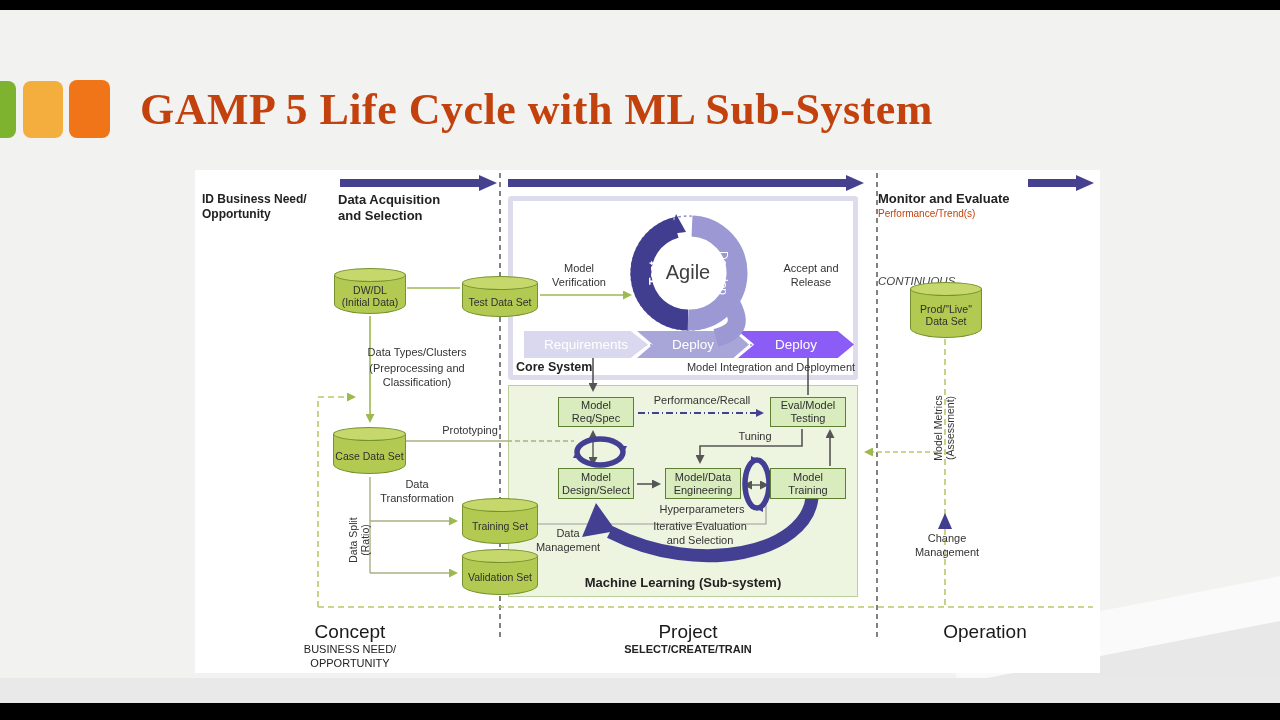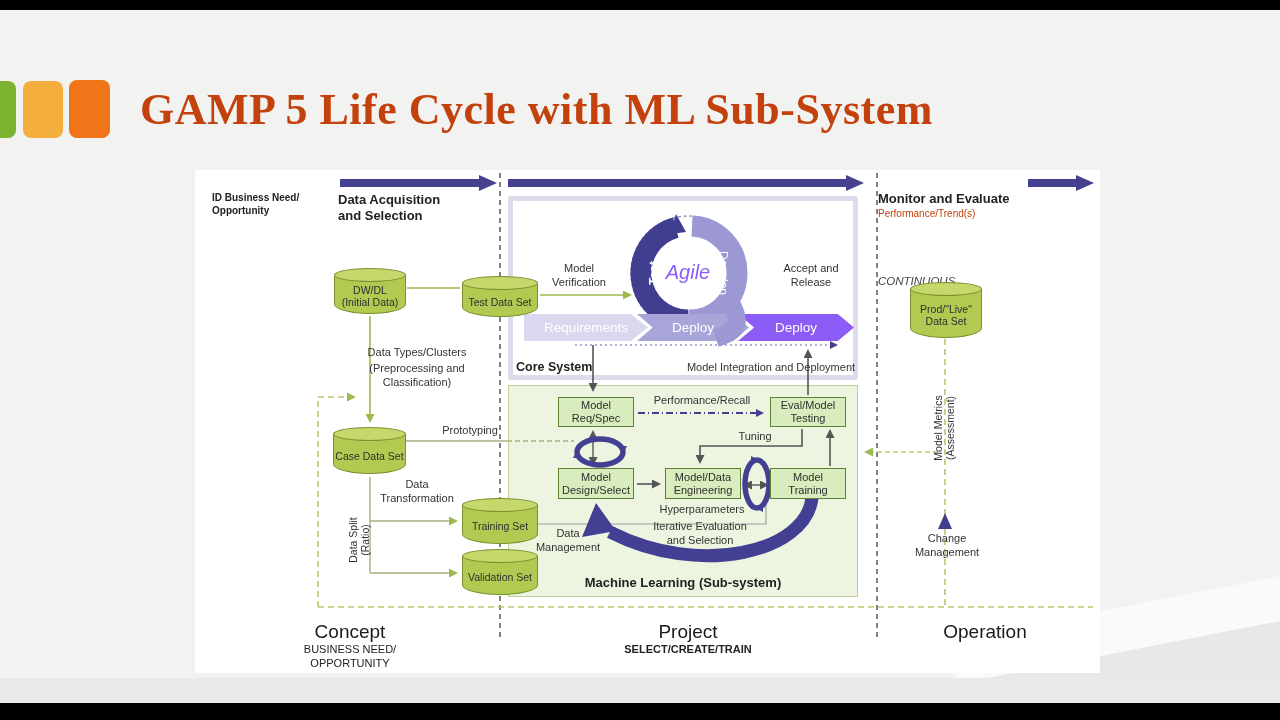--- a/index.html
+++ b/index.html
@@ -25,27 +25,27 @@
         text-align:center;white-space:pre-line;box-sizing:border-box;}
   .cyl{position:absolute;}
   .cyl .ctop{position:absolute;left:0;right:0;top:0;height:14px;background:#c6d76b;
              border:1.5px solid #75922e;border-radius:50%;box-sizing:border-box;z-index:2;}
   .cyl .cbody{position:absolute;left:0;right:0;top:7px;bottom:0;background:#b2ca52;
               border:1.5px solid #75922e;border-top:none;box-sizing:border-box;
               border-radius:0 0 50% 50% / 0 0 10px 10px;}
   .cyl .clabel{position:absolute;left:0;right:0;top:10px;bottom:0;display:flex;align-items:center;
                justify-content:center;text-align:center;font-size:10.5px;line-height:12px;
                color:#2f2f2f;white-space:pre-line;z-index:3;}
-  .chev{position:absolute;top:314px;height:27px;display:flex;align-items:center;
+  .chev{position:absolute;top:331px;height:27px;display:flex;align-items:center;
         justify-content:center;color:#fff;font-size:13.5px;}
   .rot{position:absolute;white-space:pre-line;text-align:center;color:#333;
        font-size:10.5px;line-height:12px;}
   svg.overlay{position:absolute;left:0;top:0;pointer-events:none;}
   .agile-word{position:absolute;left:658px;top:261px;width:60px;text-align:center;
-              font-size:20px;color:#8b5cf6;font-style:italic;}
+              font-size:20px;color:#404040;}
   .ringlbl{position:absolute;color:#fff;font-weight:bold;font-size:12px;text-align:center;}
 </style>
 </head>
 <body>
 
 <div class="slide">
 
   <div class="sw" style="left:950px;top:596px;width:460px;height:52px;background:#fafafa;"></div>
   <div class="sw" style="left:930px;top:642px;width:500px;height:160px;background:#e8e8e8;"></div>
   <div style="position:absolute;left:0;top:678px;width:1280px;height:26px;background:#e9e9e9;"></div>
@@ -140,21 +140,21 @@
   </div>
 
   <svg class="overlay" width="1280" height="720" viewBox="0 0 1280 720">
     <path d="M 726,294 C 740,318 744,330 716,338" fill="none" stroke="#9b98d4" stroke-width="18"></path>
   </svg>
 
   <div class="agile-word">Agile</div>
   <div class="ringlbl" style="left:634px;top:266px;width:40px;transform:rotate(-90deg);">Test</div>
   <div class="ringlbl" style="left:695px;top:266px;width:56px;transform:rotate(90deg);font-weight:normal;">Develop</div>
 
-  <div class="lbl b" style="left:212px;top:192px;width:155px;font-size:10px;color:#222;">ID Business Need/
+  <div class="lbl b" style="left:202px;top:192px;width:155px;font-size:12px;color:#222;">ID Business Need/
 Opportunity</div>
   <div class="lbl b" style="left:338px;top:192px;width:155px;font-size:13px;color:#222;">Data Acquisition
 and Selection</div>
   <div class="lbl b" style="left:878px;top:191px;width:190px;font-size:13px;color:#222;">Monitor and Evaluate</div>
   <div class="lbl" style="left:878px;top:208px;width:190px;font-size:10px;color:#c2410c;">Performance/Trend(s)</div>
   <div class="lbl" style="left:878px;top:229px;width:190px;font-size:11.5px;font-style:italic;color:#444;margin-top:45px;">CONTINUOUS</div>
 
   <div class="cyl" style="left:334px;top:268px;width:72px;height:46px;">
     <div class="ctop"></div>
       <div class="cbody"></div>

